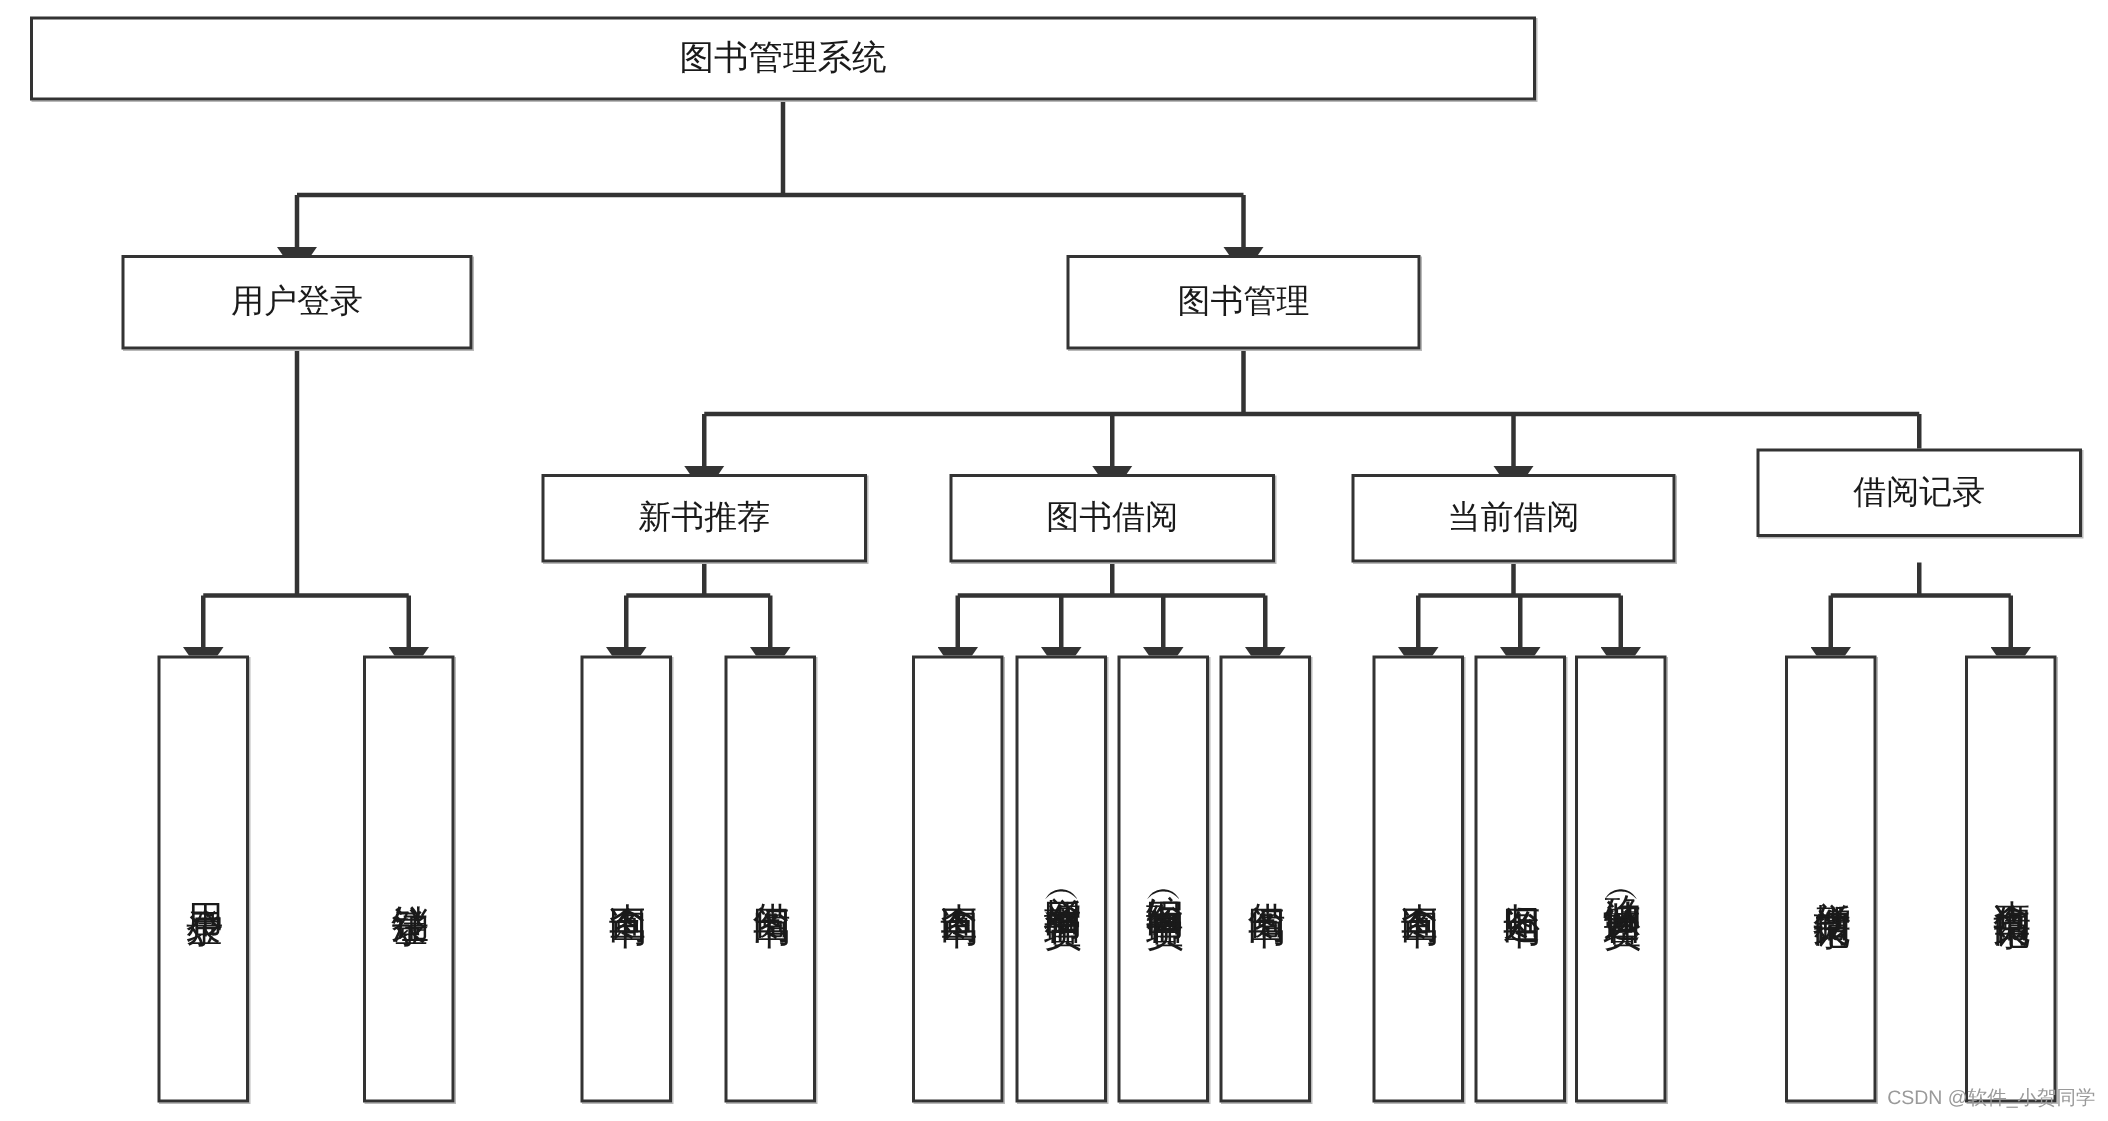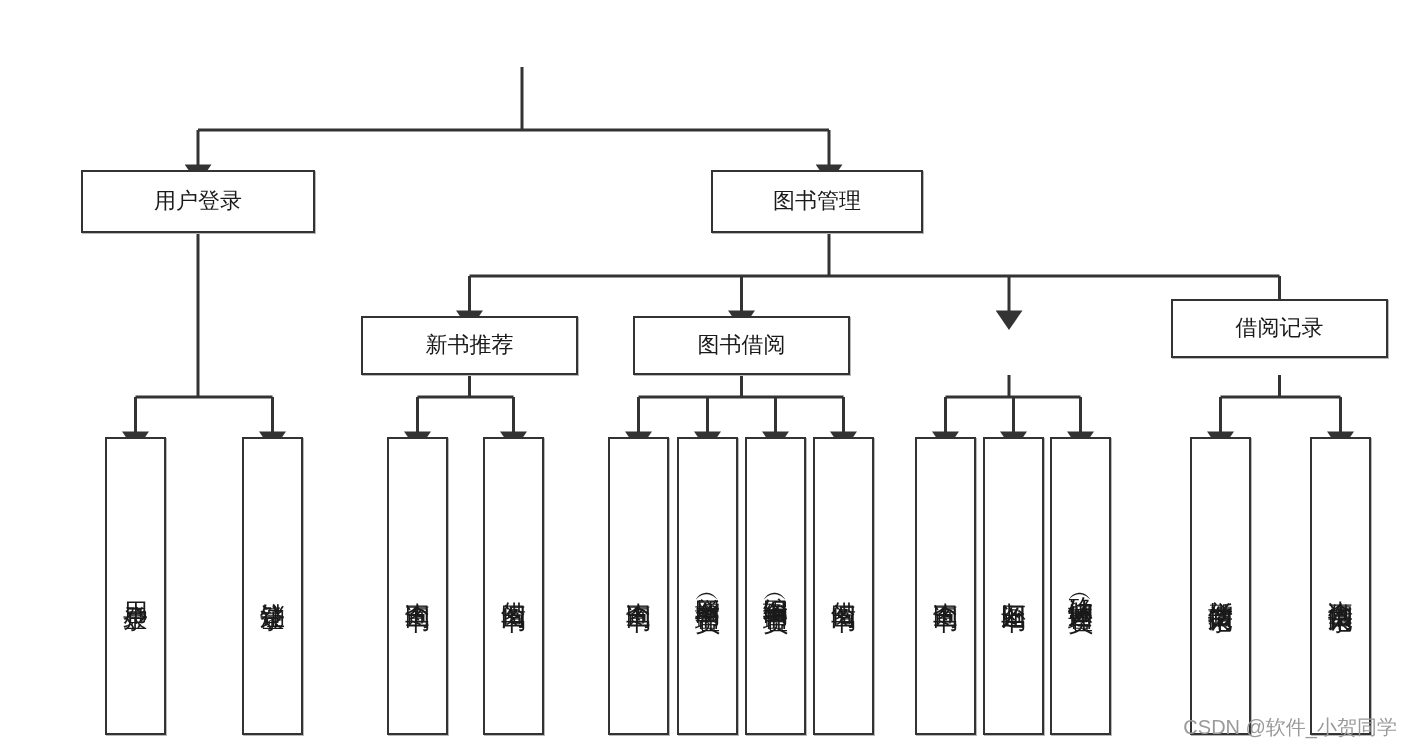--- a/index.html
+++ b/index.html
@@ -57,21 +57,21 @@
     writing-mode: vertical-rl;
     text-orientation: upright;
     font-size: 25px;
     letter-spacing: 2px;
     line-height: 1;
   }
   .watermark {
     position: absolute;
     right: 8px;
     bottom: 6px;
-    font-size: 20px;
+    font-size: 13px;
     color: #9a9a9a;
     z-index: 5;
     white-space: nowrap;
     font-family: "Liberation Sans", "DejaVu Sans", sans-serif;
   }
 </style>
 </head>
 <body>
 
 <div id="diagram-root">
@@ -112,33 +112,39 @@
         <path d="M945.5 397 L945.5 435" marker-end="url(#arrowhead)"></path>
         <path d="M1013.5 397 L1013.5 435" marker-end="url(#arrowhead)"></path>
         <path d="M1080.5 397 L1080.5 435" marker-end="url(#arrowhead)"></path>
         <path d="M1279.5 375 L1279.5 397"></path>
         <path d="M1220.5 397 L1340.5 397"></path>
         <path d="M1220.5 397 L1220.5 435" marker-end="url(#arrowhead)"></path>
         <path d="M1340.5 397 L1340.5 435" marker-end="url(#arrowhead)"></path>
       </g>
   </svg>
 
+  <div class="node root horizontal" style="left: 20px; top: 11px; width: 1004px; height: 56px;">
+    <span class="node-label">图书管理系统</span>
+  </div>
 
   <div class="node horizontal" style="left: 81px; top: 170px; width: 234px; height: 63px;">
     <span class="node-label">用户登录</span>
   </div>
-  <div class="node horizontal" style="left: 711px; top: 170px; width: 212px; height: 63px;">
+  <div class="node horizontal" style="left: 711px; top: 170px; width: 236px; height: 63px;">
     <span class="node-label">图书管理</span>
   </div>
 
   <div class="node horizontal" style="left: 633px; top: 316px; width: 217px; height: 59px;">
     <span class="node-label">图书借阅</span>
   </div>
   <div class="node horizontal" style="left: 361px; top: 316px; width: 217px; height: 59px;">
     <span class="node-label">新书推荐</span>
+  </div>
+  <div class="node horizontal" style="left: 901px; top: 316px; width: 216px; height: 59px;">
+    <span class="node-label">当前借阅</span>
   </div>
   <div class="node horizontal" style="left: 1171px; top: 299px; width: 217px; height: 59px;">
     <span class="node-label">借阅记录</span>
   </div>
 
   <div class="node vertical" style="left: 105px; top: 437px; width: 61px; height: 298px;">
     <span class="node-label">用户登录</span>
   </div>
   <div class="node vertical" style="left: 242px; top: 437px; width: 61px; height: 298px;">
     <span class="node-label">注销登录</span>

